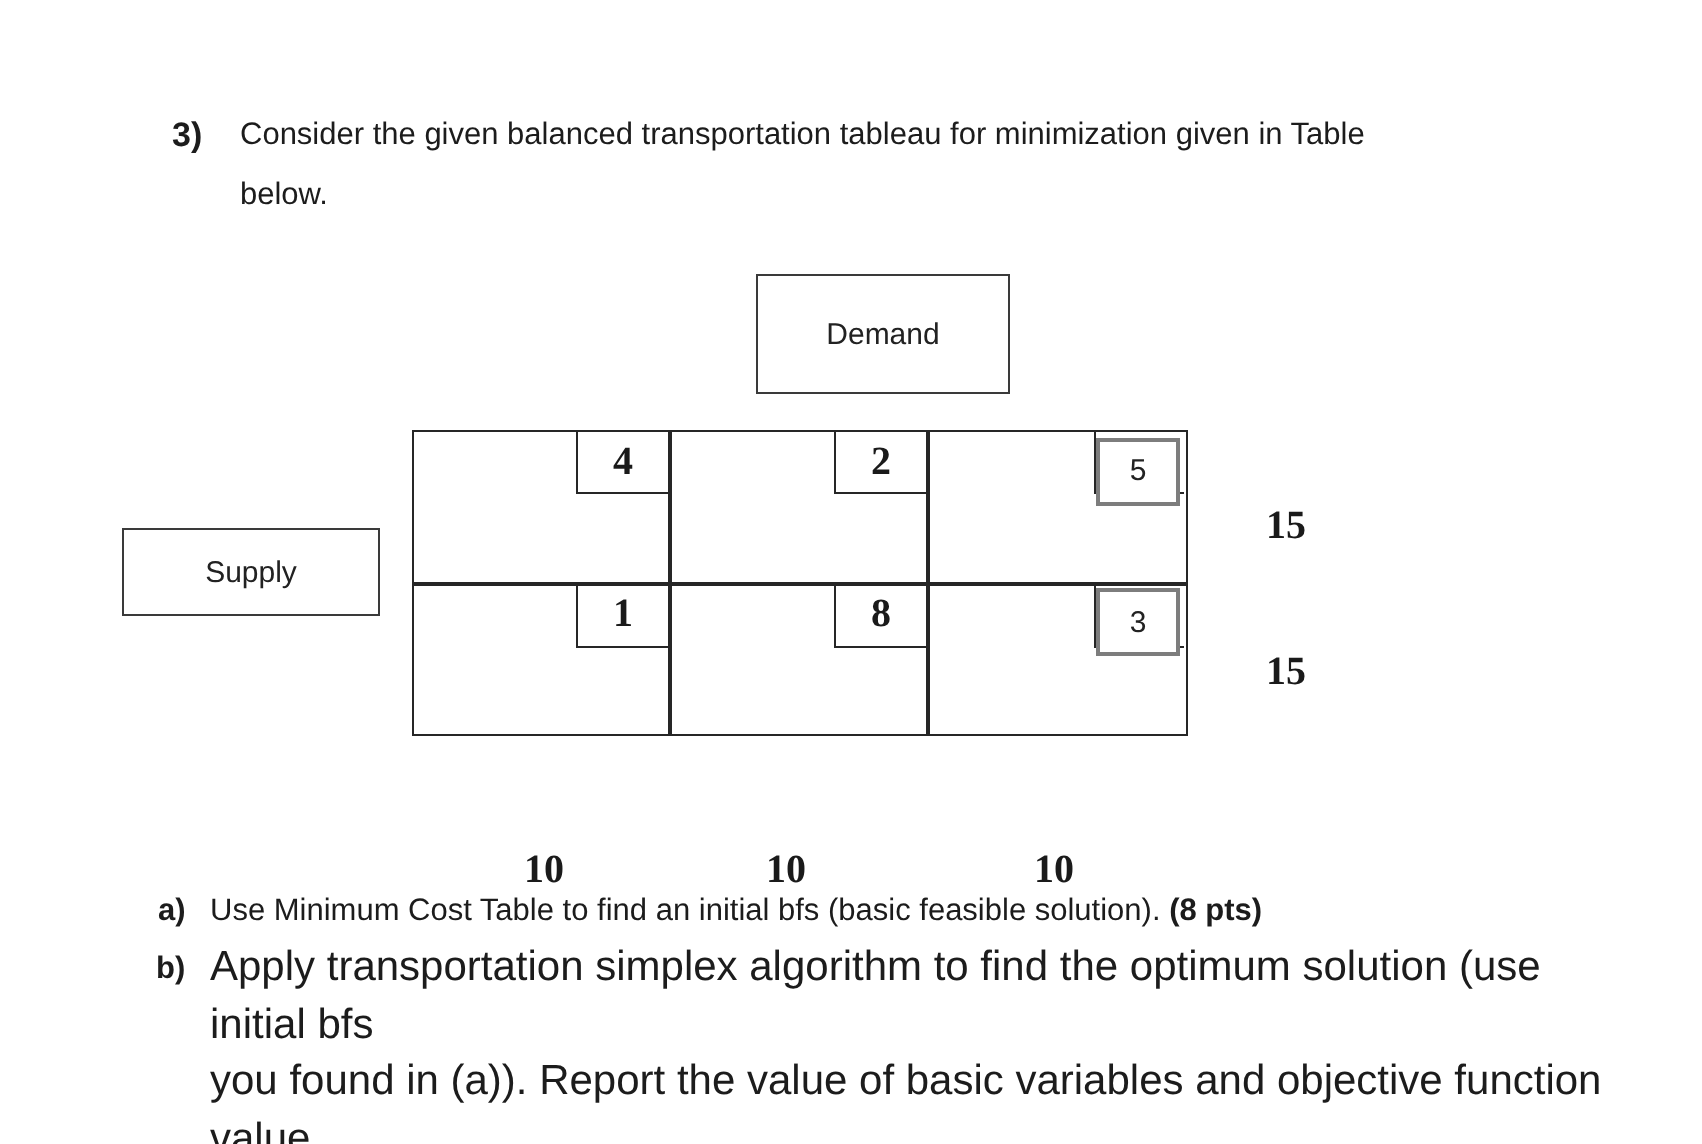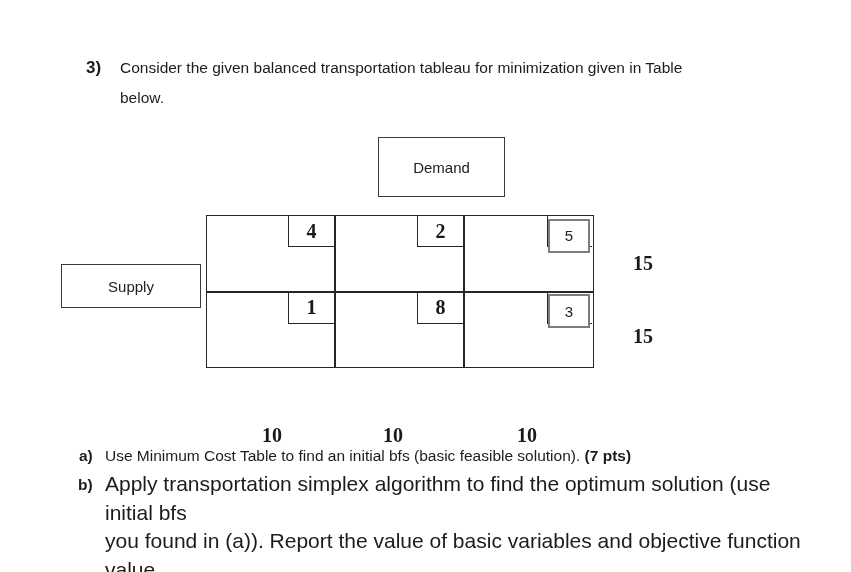--- a/index.html
+++ b/index.html
@@ -26,21 +26,21 @@
 
   
   .label-box {
     position:absolute;
     border:1.6px solid #3a3a3a;
     background:#ffffff;
     display:flex; align-items:center; justify-content:center;
     font-size:15px; color:#222;
   }
   .demand-box { left:378px; top:137px; width:127px; height:60px; }
-  .supply-box { left:61px;  top:264px; width:140px; height:44px; }
+  .supply-box { left:61px;  top:264px; width:129px; height:44px; }
 
   
   .ttable {
     position:absolute; left:206px; top:215px;
     width:388px; height:153px;
     border:1.8px solid #262626; background:#ffffff;
   }
   .vline { position:absolute; top:0; bottom:0; width:1.7px; background:#262626; }
   .v1 { left:127px; } .v2 { left:256px; }
   .hline { position:absolute; left:0; right:0; height:1.7px; top:75px; background:#262626; }
@@ -146,21 +146,21 @@
   </div>
 
   <div class="supply-val sv1 serif-num">15</div>
   <div class="supply-val sv2 serif-num">15</div>
 
   <div class="demand-val dv1 serif-num">10</div>
   <div class="demand-val dv2 serif-num">10</div>
   <div class="demand-val dv3 serif-num">10</div>
 
   <div class="q-marker qa-marker">a)</div>
-  <div class="qa-text"><span>Use Minimum Cost Table to find an initial bfs (basic feasible solution). </span><span class="bold">(7 pts)</span></div>
+  <div class="qa-text"><span>Use Minimum Cost Table to find an initial bfs (basic feasible solution). </span><span class="bold">(8 pts)</span></div>
 
   <div class="q-marker qb-marker">b)</div>
   <div class="qb-text">
     <div>Apply transportation simplex algorithm to find the optimum solution (use initial bfs</div>
     <div>you found in (a)). Report the value of basic variables and objective function value</div>
     <div class="bold">(40 pts).</div>
   </div>
 
 </div>
 

